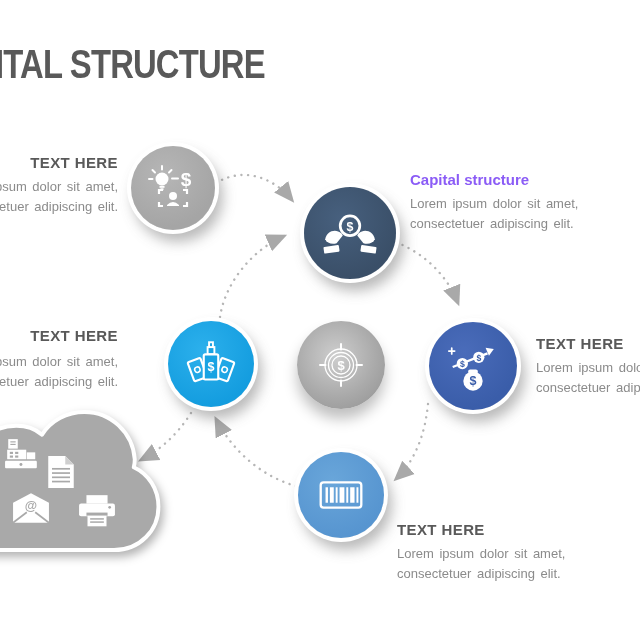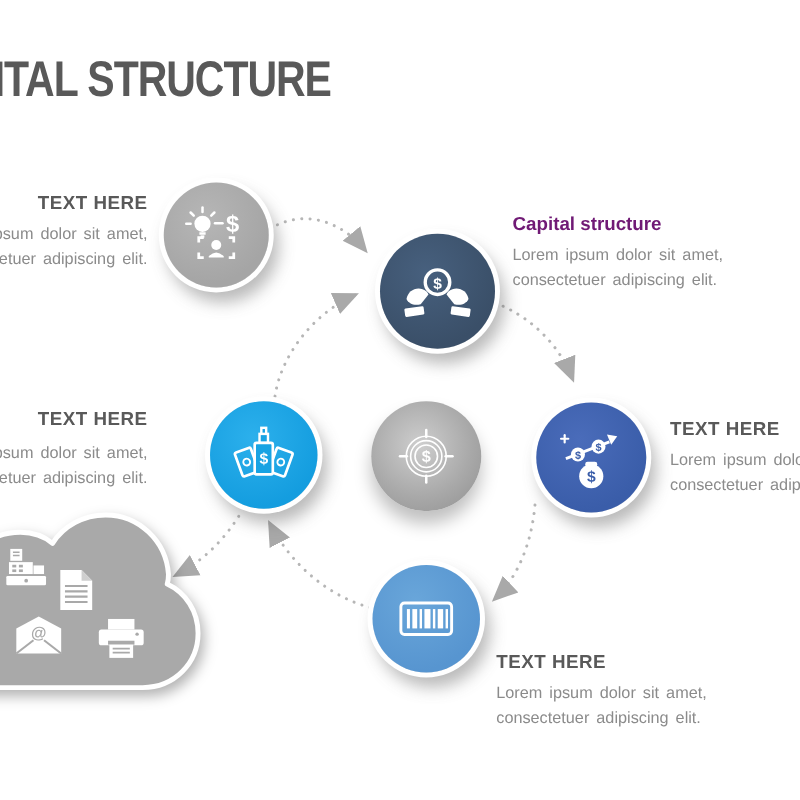--- a/index.html
+++ b/index.html
@@ -9,21 +9,21 @@
   }
   
   .slide-title{
     position:absolute;left:-5px;top:42px;
     font-size:40px;font-weight:bold;color:#595959;letter-spacing:-1px;
     transform:scaleX(.82);transform-origin:left top;white-space:nowrap;
   }
   
   .tblock{position:absolute;white-space:nowrap;}
   .tblock .head{font-size:15px;font-weight:bold;color:#595959;letter-spacing:.4px;line-height:18px;}
-  .tblock .head.dark{color:#701a75;letter-spacing:0;}
+  .tblock .head.dark{color:#8b5cf6;letter-spacing:0;}
   .tblock .body{font-size:13px;color:#8b8b8b;line-height:20px;word-spacing:2px;margin-top:5px;}
   .ralign{text-align:right;}
   #blk-topleft{left:-122px;top:154px;width:240px;}
   #blk-top{left:410px;top:171px;}
   #blk-left{left:-122px;top:327px;width:240px;}
   #blk-left .body{margin-top:7px;}
   #blk-right{left:536px;top:335px;}
   #blk-bottom{left:397px;top:521px;}
   
   .node{

